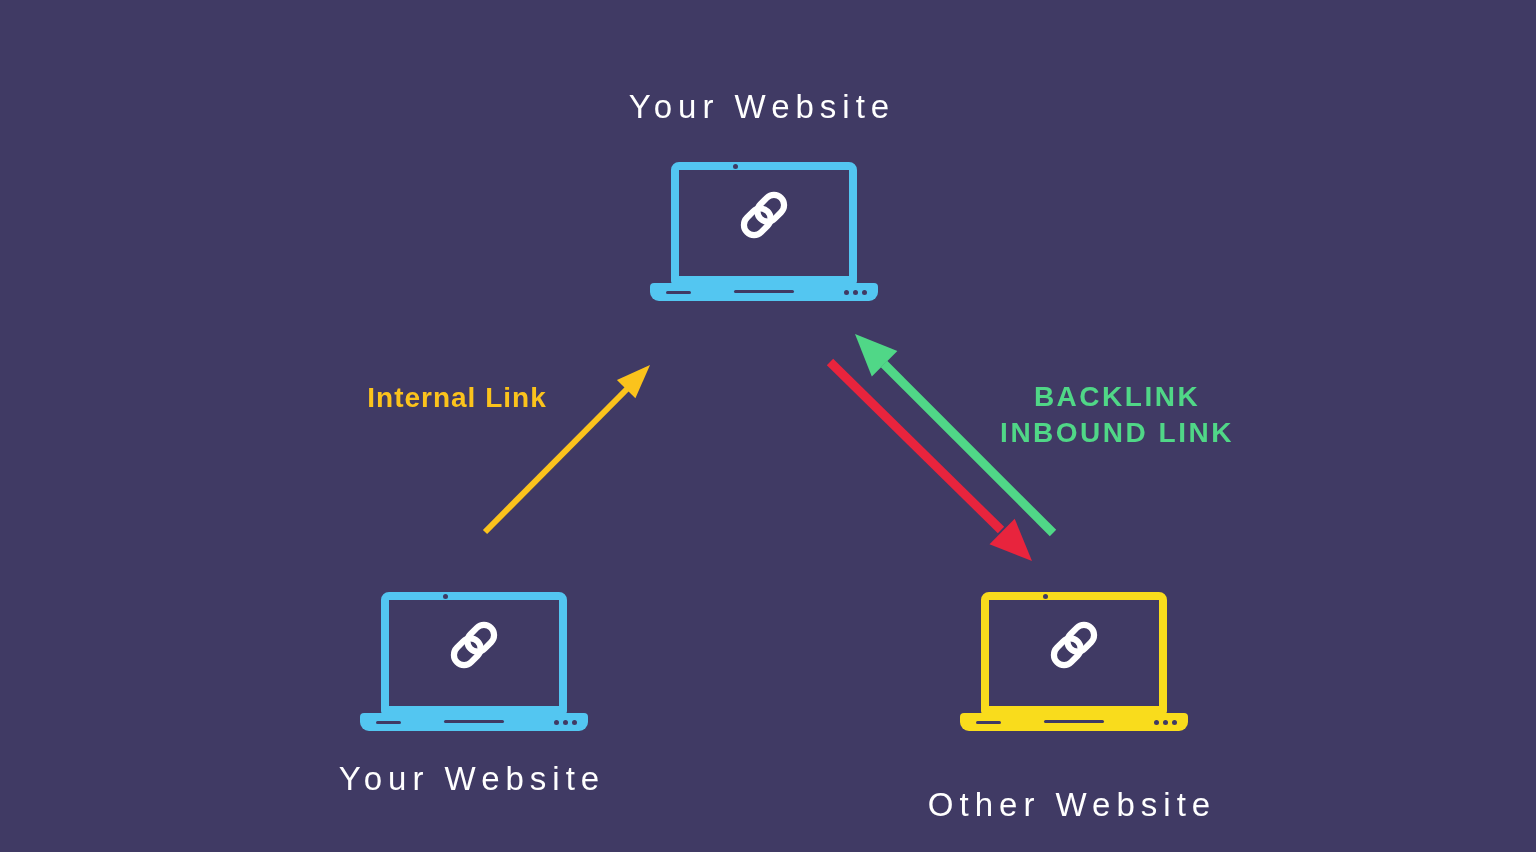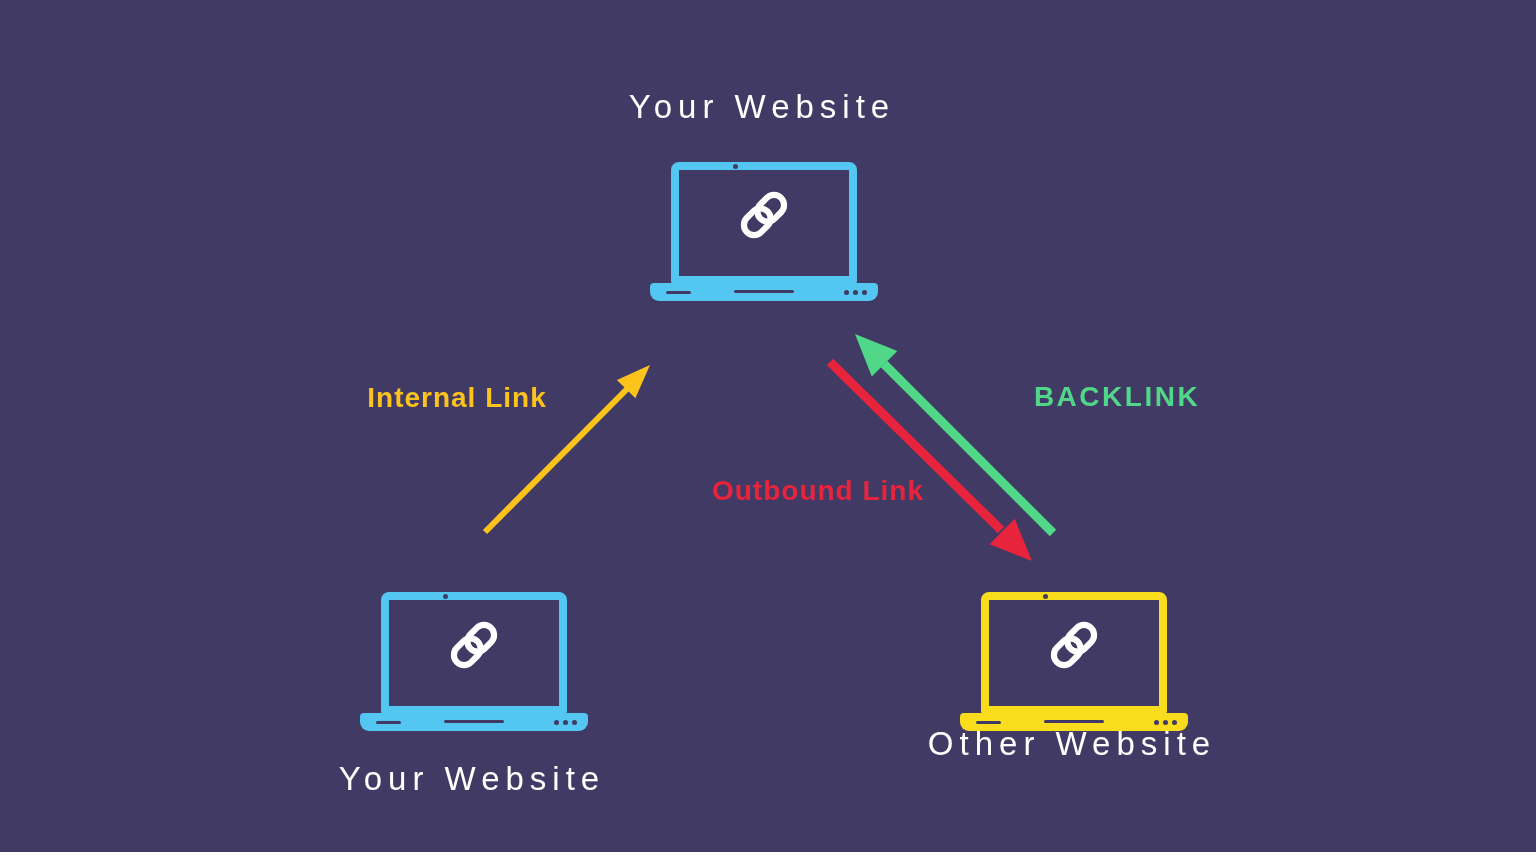--- a/index.html
+++ b/index.html
@@ -57,21 +57,21 @@
 </style>
 </head>
 <body>
 
 <div class="stage" style="--bg: #403A64;">
 
   <div class="node-title" style="left:562px;top:88px;">Your Website</div>
 
   <div class="node-title" style="left:272px;top:760px;">Your Website</div>
 
-  <div class="node-title" style="left:872px;top:725px;">Other Website</div>
+  <div class="node-title" style="left:872px;top:786px;">Other Website</div>
 
   <div class="laptop" style="left: 650px; top: 162px; --c: #53C6F1;">
     <div class="screen">
       <span class="camera"></span>
     </div>
     <svg class="chain" viewBox="0 0 48 48">
       <g transform="rotate(-45 24 24)">
         <rect x="2.5" y="15" width="26" height="18" rx="9"></rect>
         <rect x="19.5" y="15" width="26" height="18" rx="9"></rect>
       </g>
@@ -140,20 +140,20 @@
     </g>
     <g class="arrow" style="--c: #E8243D;">
       <line x1="830" y1="362" x2="1001" y2="530" stroke-width="9"></line>
       <polygon points="1032,561 989.5,544.3 1014.7,518.7"></polygon>
     </g>
   </svg>
 
   <div class="edge-label" style="left:297px;top:379px;--c:#FBC31C;">Internal Link</div>
 
   <div class="edge-label" style="left:658px;top:472px;--c:#E8243D;">
-    <div>Outbound Link</div>
   </div>
 
   <div class="edge-label caps" style="left:957px;top:379px;text-align:center;--c:#50D787;">
     <div>BACKLINK</div>
+    <div>INBOUND LINK</div>
   </div>
 
 </div>
 
 </body></html>

